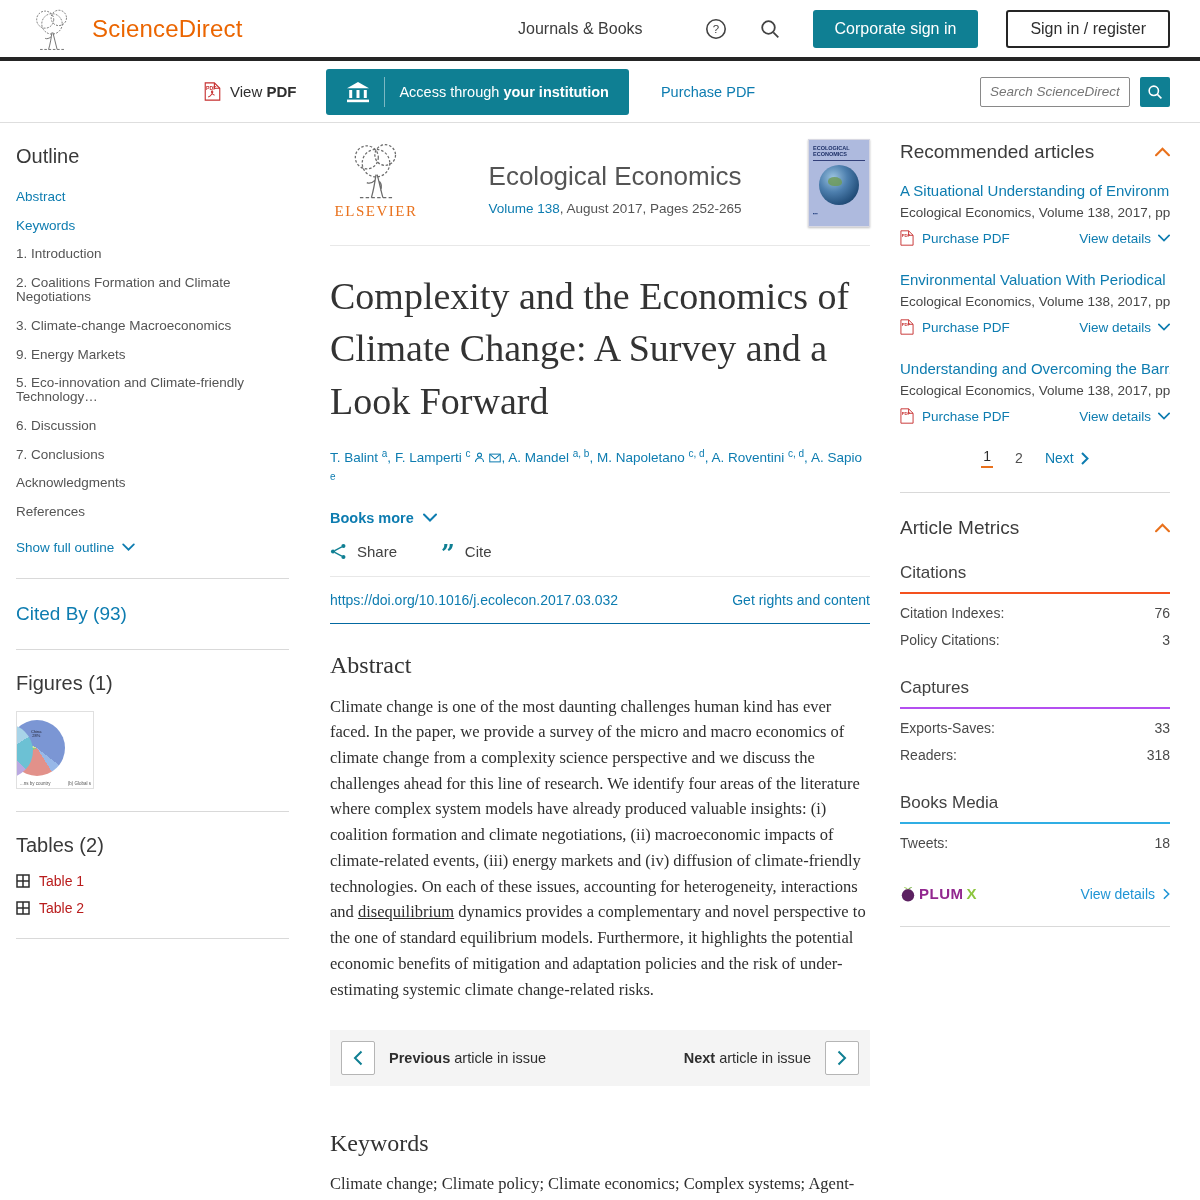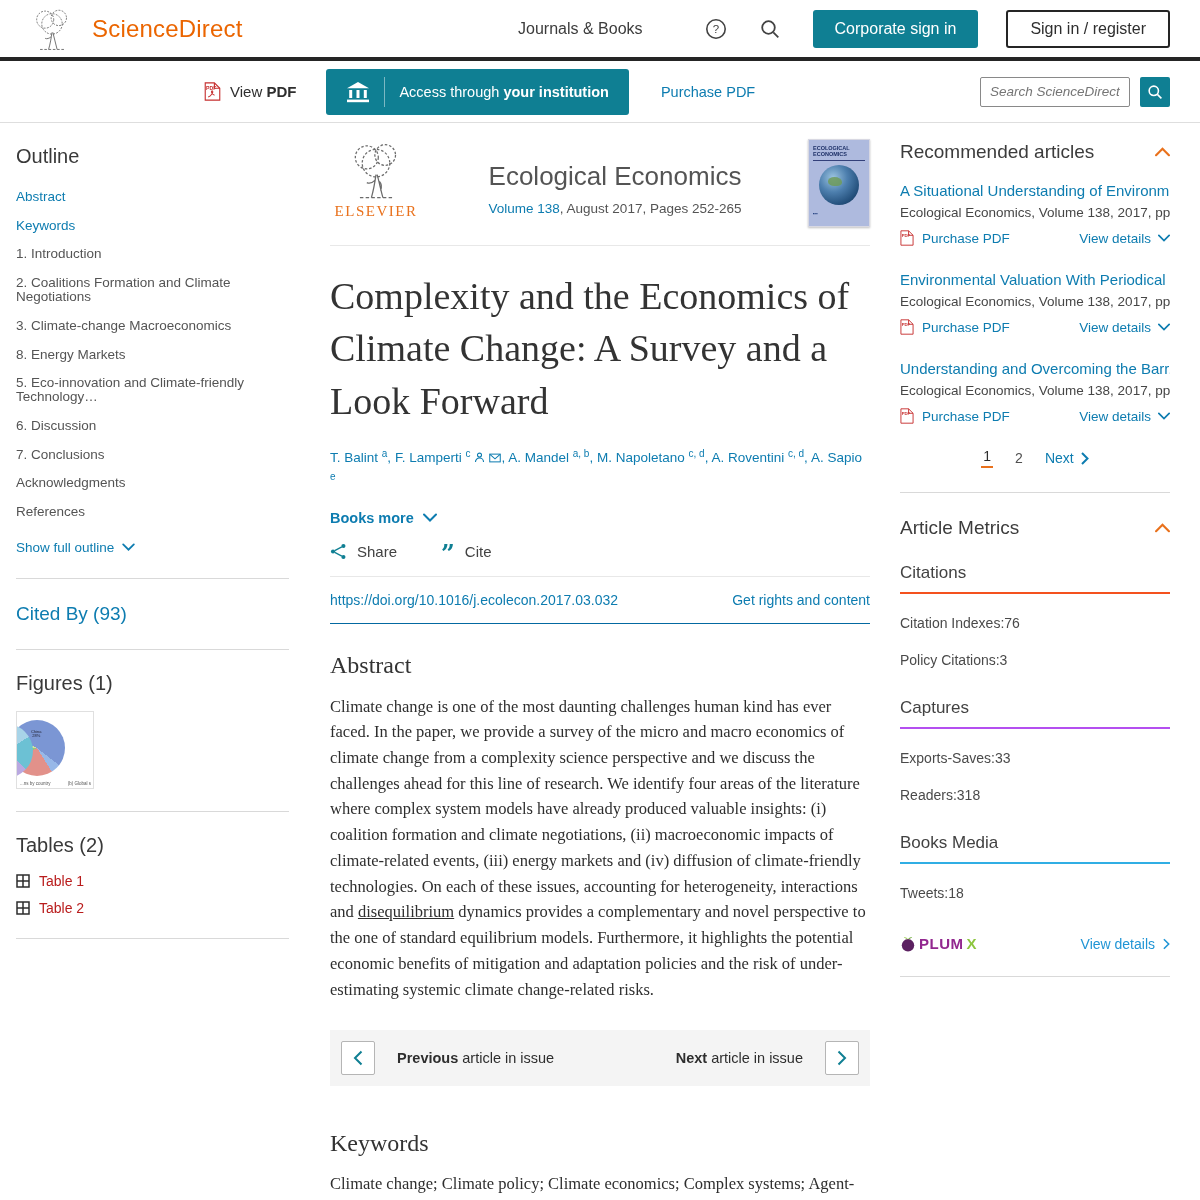--- a/index.html
+++ b/index.html
@@ -115,21 +115,21 @@
   
   .sec-h{font-family:"Liberation Serif",serif;font-size:24px;font-weight:400;
     color:#333;margin-top:28px;}
   .abs-p{font-family:"Liberation Serif",serif;font-size:16.5px;line-height:1.56;
     color:#2e2e2e;margin-top:15px;}
   .gloss{color:#2e2e2e;text-decoration:underline;}
 
   
   .issue-nav{margin-top:28px;background:#f4f4f4;height:56px;display:flex;
     align-items:center;justify-content:space-between;padding:0 11px;}
-  .nav-side{display:flex;align-items:center;gap:22px;font-size:14.5px;color:#2e2e2e;cursor:pointer;}
+  .nav-side{display:flex;align-items:center;gap:14px;font-size:14.5px;color:#2e2e2e;cursor:pointer;}
   .nav-box{width:34px;height:34px;background:#fff;border:1px solid #b5b5b5;border-radius:2px;
     display:flex;align-items:center;justify-content:center;}
 
   .kw-p{font-family:"Liberation Serif",serif;font-size:16.5px;line-height:1.65;
     color:#2e2e2e;margin-top:13px;}
   .main-div{border:none;border-top:1px solid #ececec;}
 
   
   .rs-head{display:flex;align-items:center;justify-content:space-between;margin-top:2px;}
   .rs-title{font-size:19px;color:#3c3c3c;font-weight:400;}
@@ -143,22 +143,22 @@
   .vd-link{display:flex;align-items:center;gap:7px;font-size:13.5px;color:var(--link);cursor:pointer;}
   .pager{display:flex;align-items:center;justify-content:center;gap:22px;
     margin-top:24px;font-size:14px;}
   .pg-cur{color:#2e2e2e;border-bottom:2px solid var(--elsevier-orange);padding:0 2px 2px;}
   .pg-n{color:#505050;}
   .pg-next{display:flex;align-items:center;gap:7px;color:var(--link);}
   .rs-div{border:none;border-top:1px solid #d9d9d9;margin:24px 0;}
   .m-sec{margin-top:24px;}
   .m-name{font-size:17px;color:#424242;font-weight:400;padding-bottom:9px;}
   .m-bar{height:2px;}
-  .m-row{display:flex;font-size:14px;color:#4a4a4a;
-    margin-top:21px;}
+  .m-row{display:flex;justify-content:space-between;font-size:14px;color:#4a4a4a;
+    margin-top:11px;}
   .plum-row{display:flex;justify-content:space-between;align-items:center;margin-top:34px;}
   .plumx{display:flex;align-items:center;gap:3px;font-size:15px;font-weight:bold;cursor:pointer;}
   .plum-t{color:var(--plum-purple);letter-spacing:.5px;}
   .plum-x{color:var(--plum-green);}
   .vd2{display:flex;align-items:center;gap:8px;font-size:14px;color:#2095d5;cursor:pointer;}
 </style>
 </head>
 <body>
 
 <div class="hdr">
@@ -233,21 +233,21 @@
 
 <div class="wrap">
 
   <aside class="col-left">
     <div class="ol-title">Outline</div>
     <a class="ol-item ol-link">Abstract</a>
     <a class="ol-item ol-link">Keywords</a>
     <a class="ol-item">1. Introduction</a>
     <a class="ol-item">2. Coalitions Formation and Climate Negotiations</a>
     <a class="ol-item">3. Climate-change Macroeconomics</a>
-    <a class="ol-item">8. Energy Markets</a>
+    <a class="ol-item">9. Energy Markets</a>
     <a class="ol-item">5. Eco-innovation and Climate-friendly Technology…</a>
     <a class="ol-item">6. Discussion</a>
     <a class="ol-item">7. Conclusions</a>
     <a class="ol-item">Acknowledgments</a>
     <a class="ol-item">References</a>
     <a class="showfull">
       <span>Show full outline</span>
       <svg width="13" height="8" viewBox="0 0 14 9">
           <path d="M1 1.5 L7 7.5 L13 1.5" fill="none" stroke="currentColor" stroke-width="2" stroke-linecap="round"></path>
         </svg>

